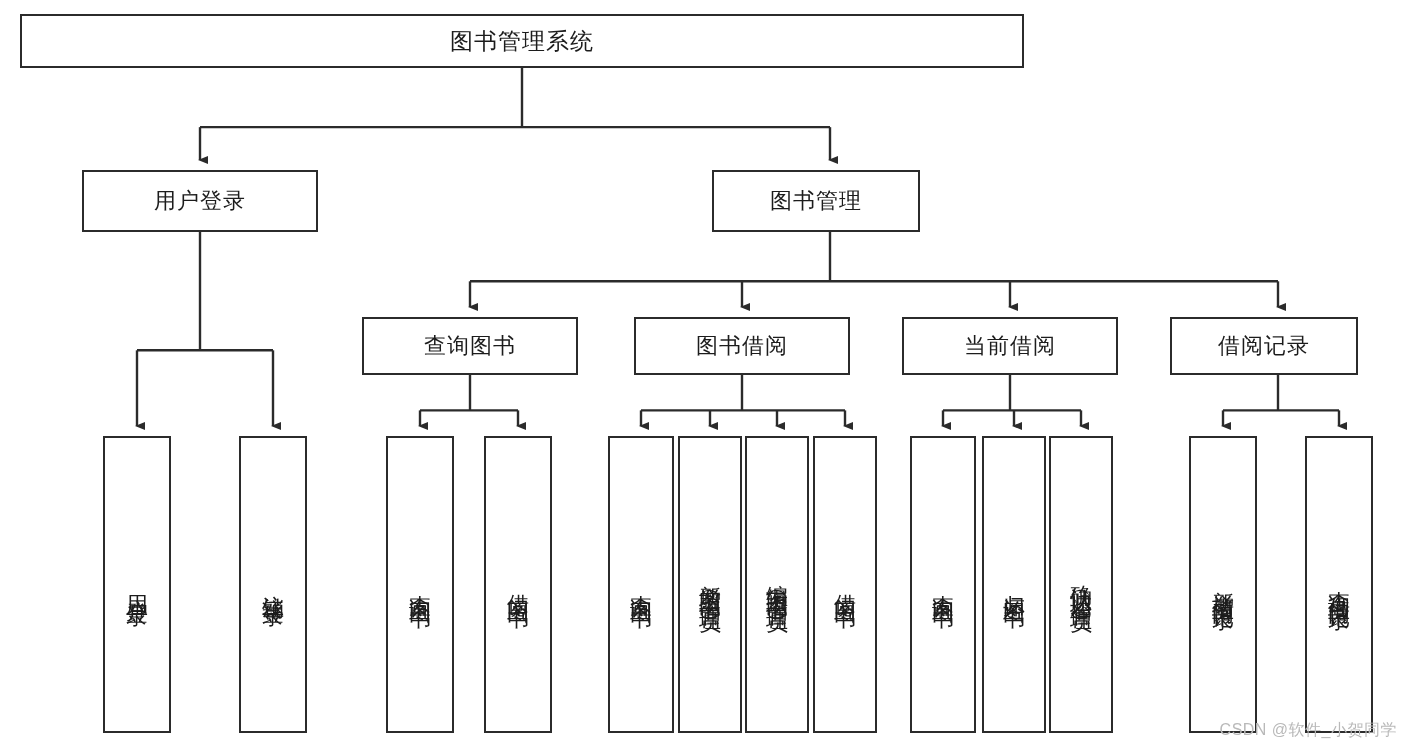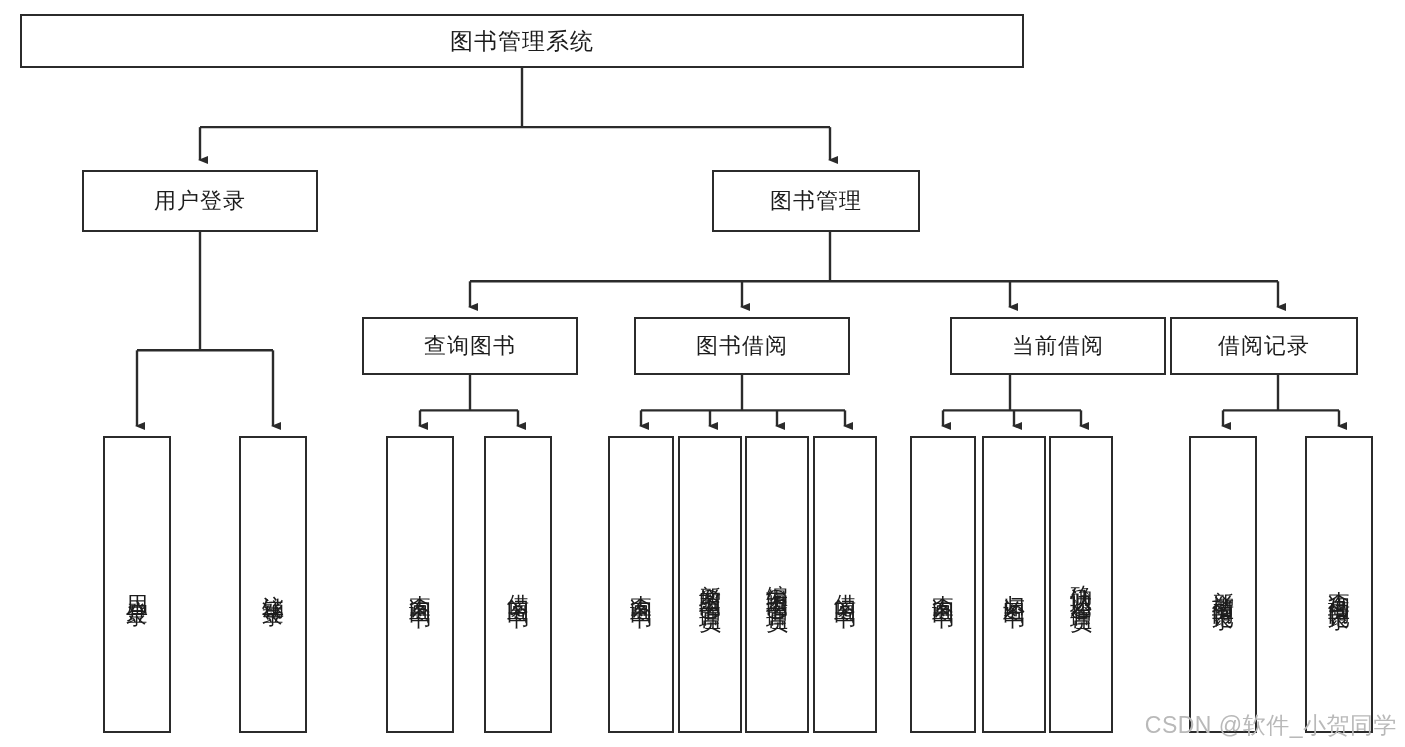--- a/index.html
+++ b/index.html
@@ -51,21 +51,21 @@
     white-space: nowrap;
     text-align: center;
   }
   .node.root {
     font-size: 23px;
   }
   #watermark {
     position: absolute;
     right: 8px;
     bottom: 6px;
-    font-size: 23px;
+    font-size: 16px;
     color: #b9b9b9;
     letter-spacing: 0.5px;
     white-space: nowrap;
     text-align: center;
   }
 </style>
 </head>
 <body>
 
 <div id="diagram-root">
@@ -122,21 +122,21 @@
       </div>
       <div class="node horiz" style="left: 712px; top: 170px; width: 208px; height: 62px;">
         <span>图书管理</span>
       </div>
       <div class="node horiz" style="left: 362px; top: 317px; width: 216px; height: 58px;">
         <span>查询图书</span>
       </div>
       <div class="node horiz" style="left: 634px; top: 317px; width: 216px; height: 58px;">
         <span>图书借阅</span>
       </div>
-      <div class="node horiz" style="left: 902px; top: 317px; width: 216px; height: 58px; margin-left: 48px;">
+      <div class="node horiz" style="left: 902px; top: 317px; width: 216px; height: 58px;">
         <span>当前借阅</span>
       </div>
       <div class="node horiz" style="left: 1170px; top: 317px; width: 188px; height: 58px;">
         <span>借阅记录</span>
       </div>
       <div class="node vert" style="left: 103px; top: 436px; width: 68px; height: 297px;">
         <span class="vlabel">用户登录</span>
       </div>
       <div class="node vert" style="left: 239px; top: 436px; width: 68px; height: 297px;">
         <span class="vlabel">注销登录</span>

